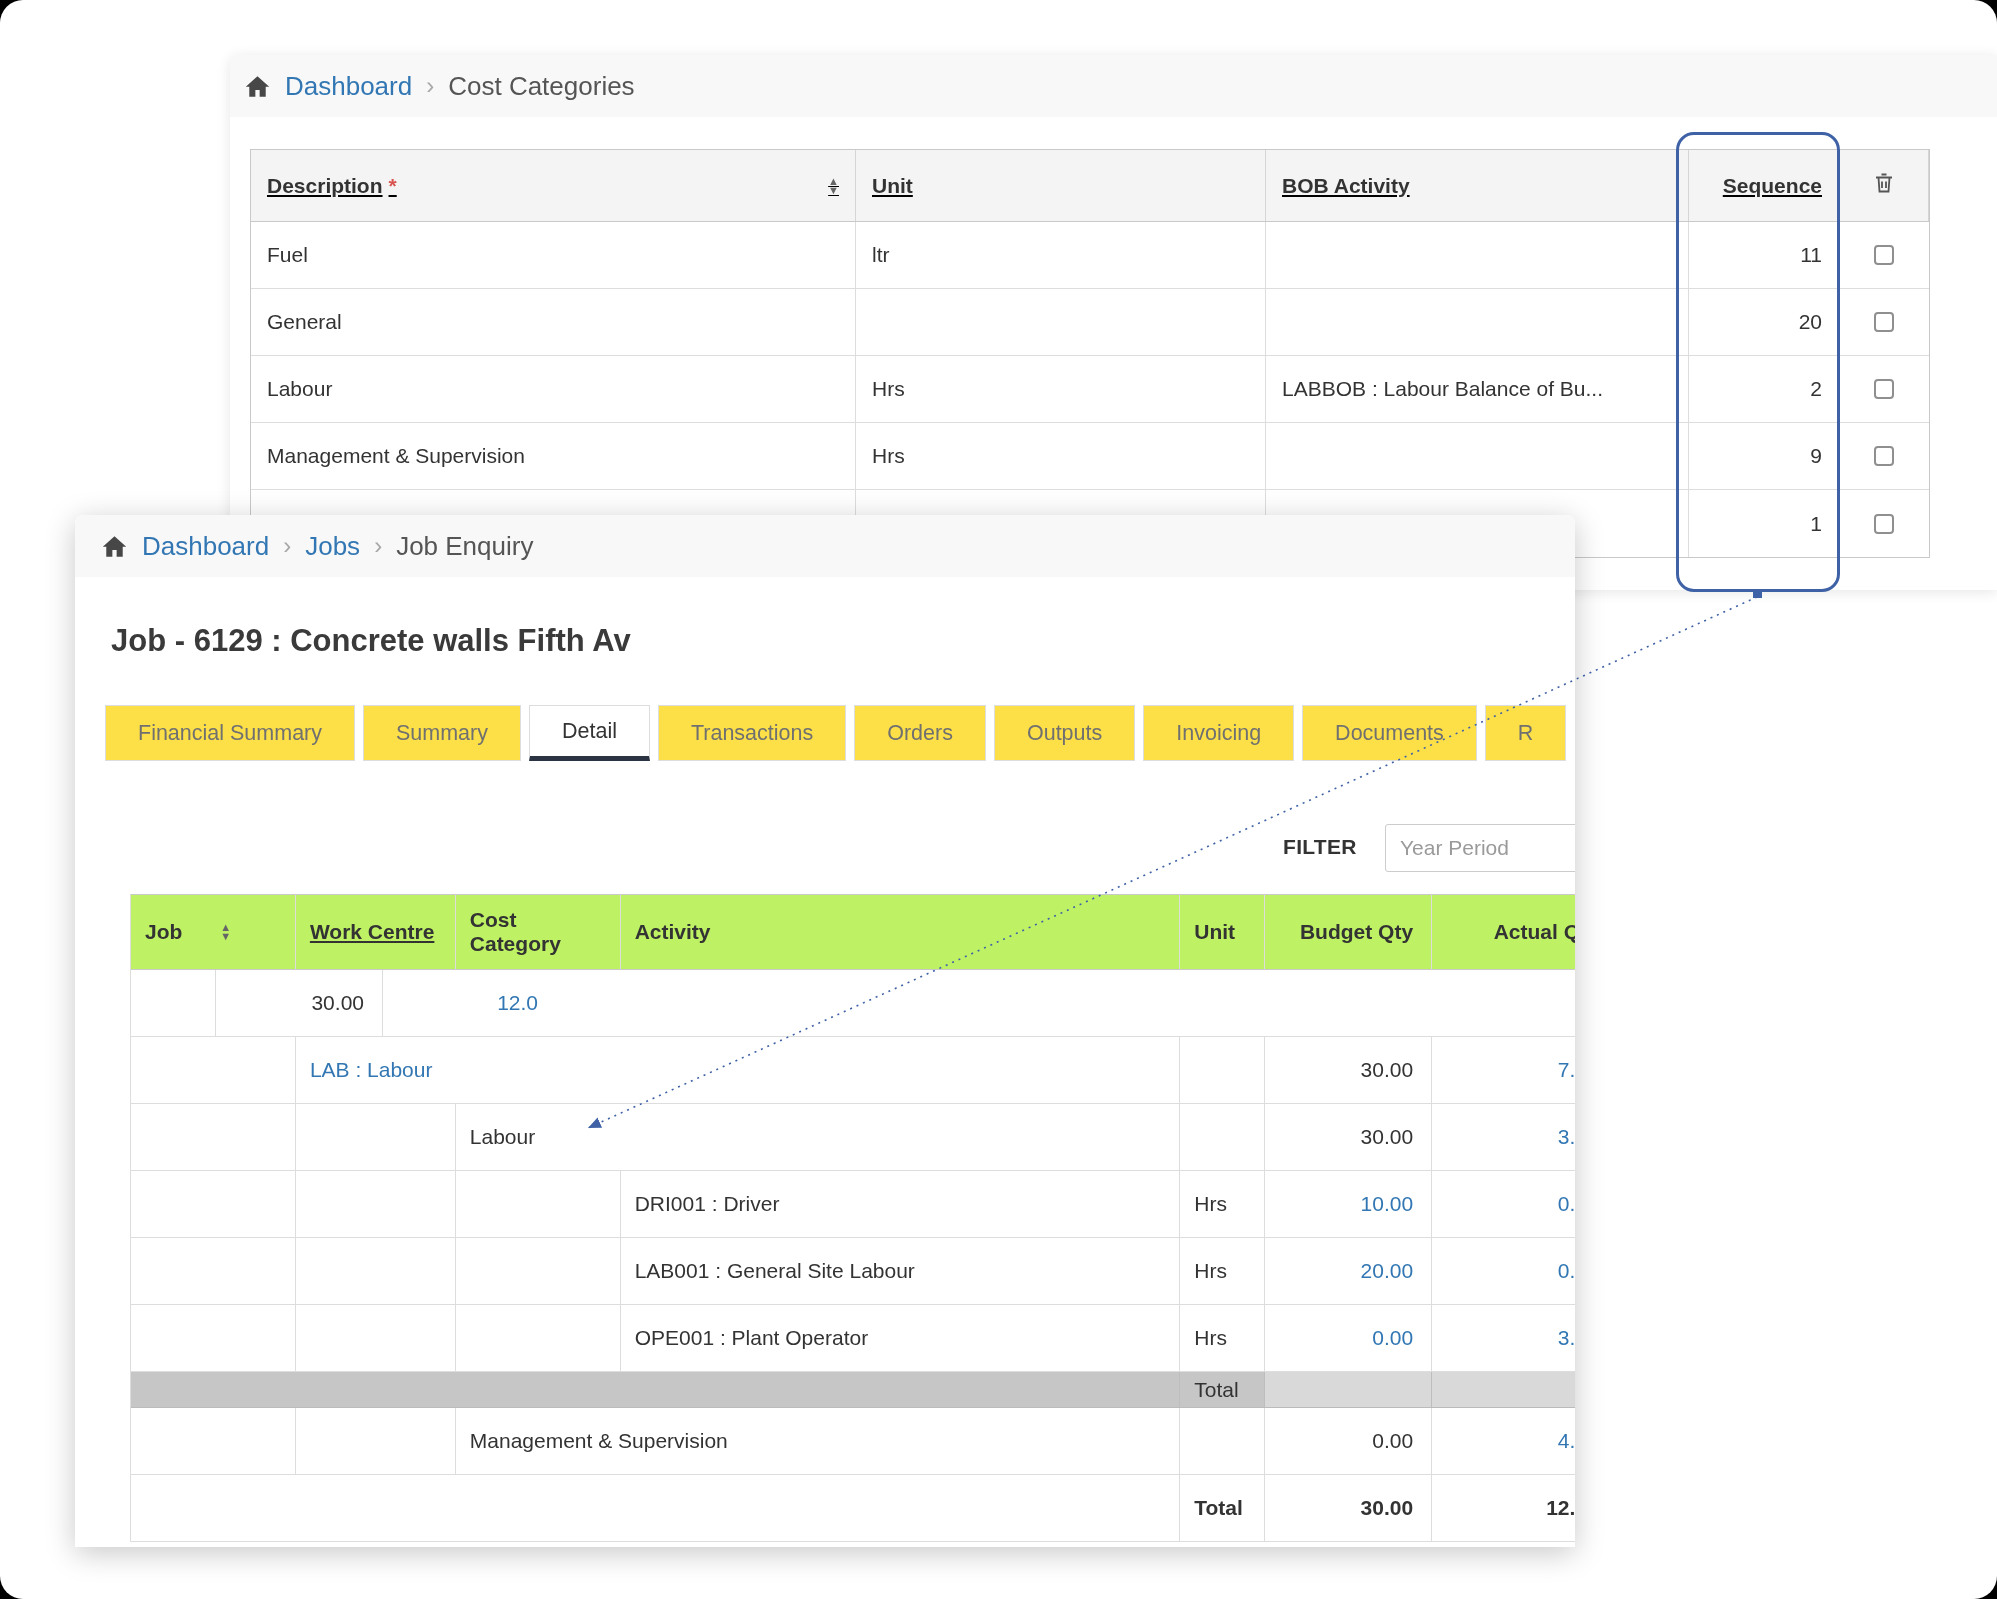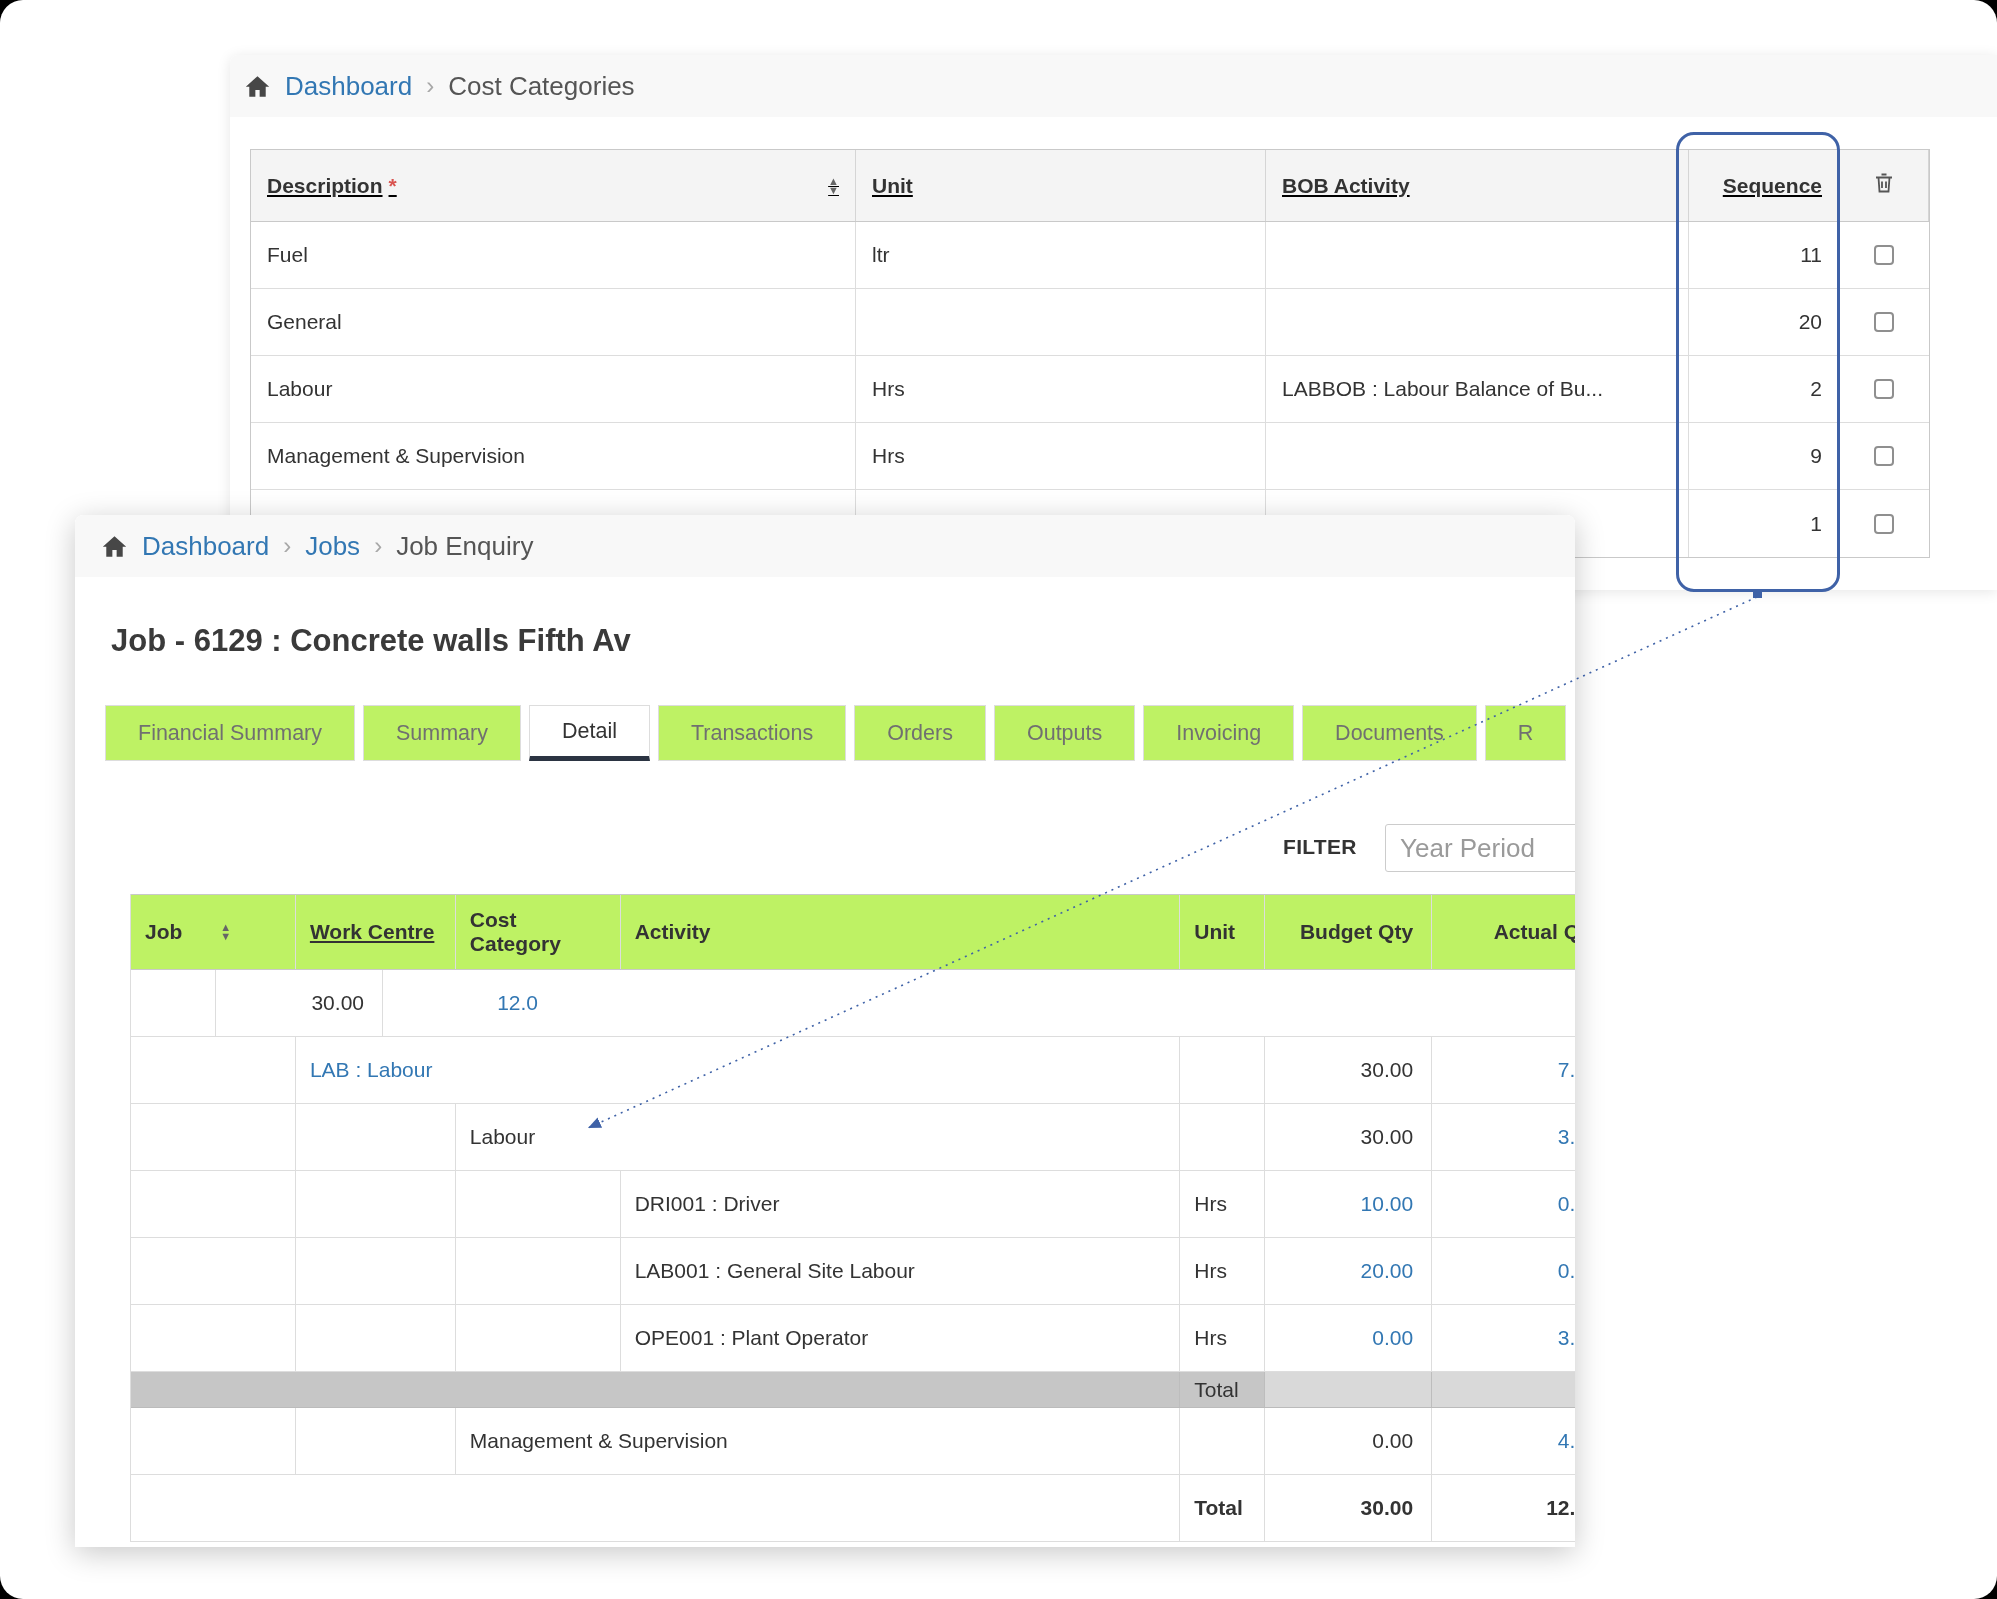--- a/index.html
+++ b/index.html
@@ -32,27 +32,27 @@
   .c-del  { width:90px; justify-content:center; border-right:none; }
   .req { color:#d9534f; margin-left:6px; font-weight:bold; }
   .t1 input[type=checkbox] { appearance:none; width:20px; height:20px; border:2px solid #8f8f8f; border-radius:4px; background:#fff; cursor:pointer; }
 
   
   .panel2 { position:absolute; left:75px; top:515px; width:1500px; height:1032px; background:#fff;
             border-radius:8px 8px 0 0; box-shadow:0 6px 30px rgba(0,0,0,.22); z-index:2; overflow:hidden; }
   .panel2 .crumb-bar { padding-left:26px; border-radius:8px 8px 0 0; }
   .p2-title { margin:46px 0 0 36px; font-size:31px; line-height:36px; color:#3a3a3a; }
   .tabs { display:flex; margin:46px 0 0 30px; align-items:flex-end; }
-  .tab { height:56px; line-height:54px; padding:0 32px; background:#bef264; border:1px solid #ddd; margin-right:8px;
+  .tab { height:56px; line-height:54px; padding:0 32px; background:#fde047; border:1px solid #ddd; margin-right:8px;
          font-size:21.5px; color:#707070; white-space:nowrap; cursor:pointer; }
   .tab.active { background:#fff; color:#333; border-bottom:5px solid #2b3442; line-height:50px; }
   .filter-row { position:relative; margin-top:63px; height:50px; }
   .filter-label { position:absolute; left:1208px; top:11px; font-weight:bold; font-size:21px; color:#333; letter-spacing:.3px; }
   .filter-input { position:absolute; left:1310px; top:0; width:262px; height:48px; border:1px solid #ccc; border-radius:3px;
-                  padding:0 14px; font-size:26px; color:#b91c1c; font-family:inherit; }
+                  padding:0 14px; font-size:21px; color:#b91c1c; font-family:inherit; }
   .filter-input::placeholder { color:#9a9a9a; }
 
   .t2 { margin:20px 0 0 55px; width:1457px; border-left:1px solid #ddd; }
   .t2-head { display:flex; height:76px; background:#bef264; border-top:1px solid #c9c9c9; border-bottom:1px solid #c9c9c9; }
   .t2-head .cell { font-weight:bold; line-height:1.15; }
   .t2-row { display:flex; height:67px; border-bottom:1px solid #ddd; background:#fff; }
   .cell { display:flex; align-items:center; padding:0 14px; font-size:21px; color:#333; border-right:1px solid #ddd; overflow:hidden; white-space:nowrap; }
   .w-job { width:165px; } .w-wc { width:160px; } .w-cc { width:165px; } .w-act { width:560px; }
   .w-unit { width:85px; } .w-budget { width:167px; justify-content:flex-end; padding-right:18px; }
   .w-actual { width:155px; justify-content:flex-end; padding-right:0; border-right:none; }

